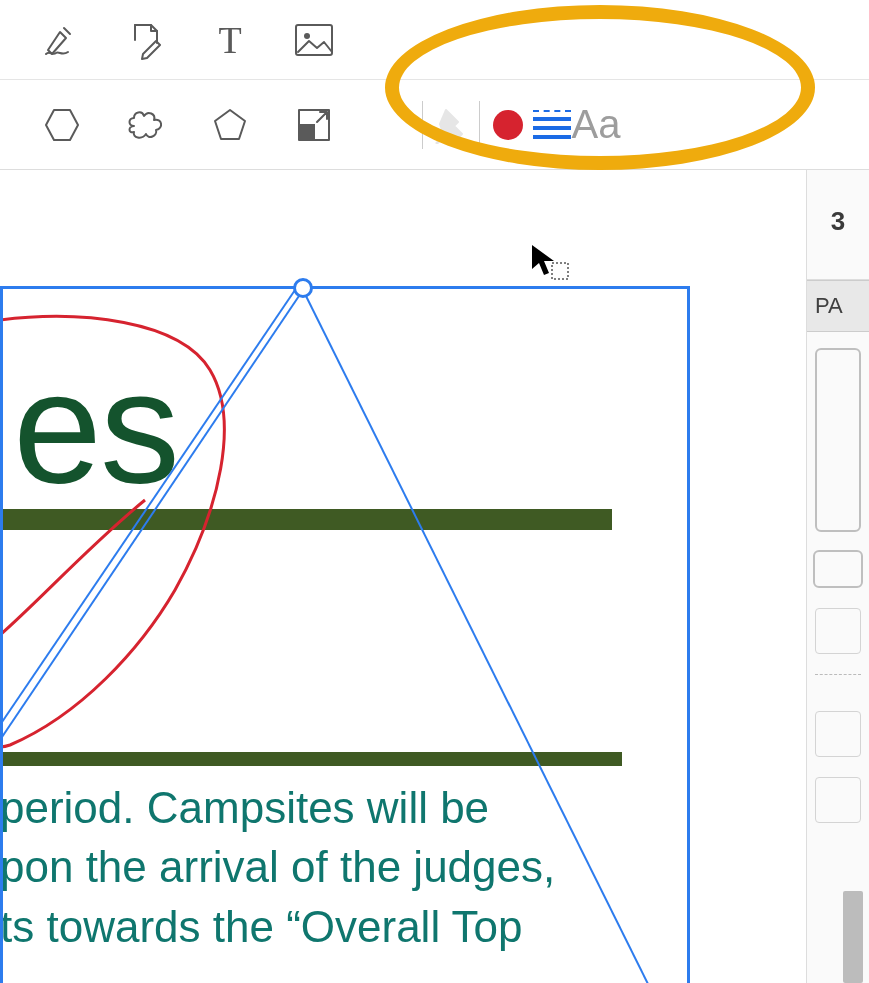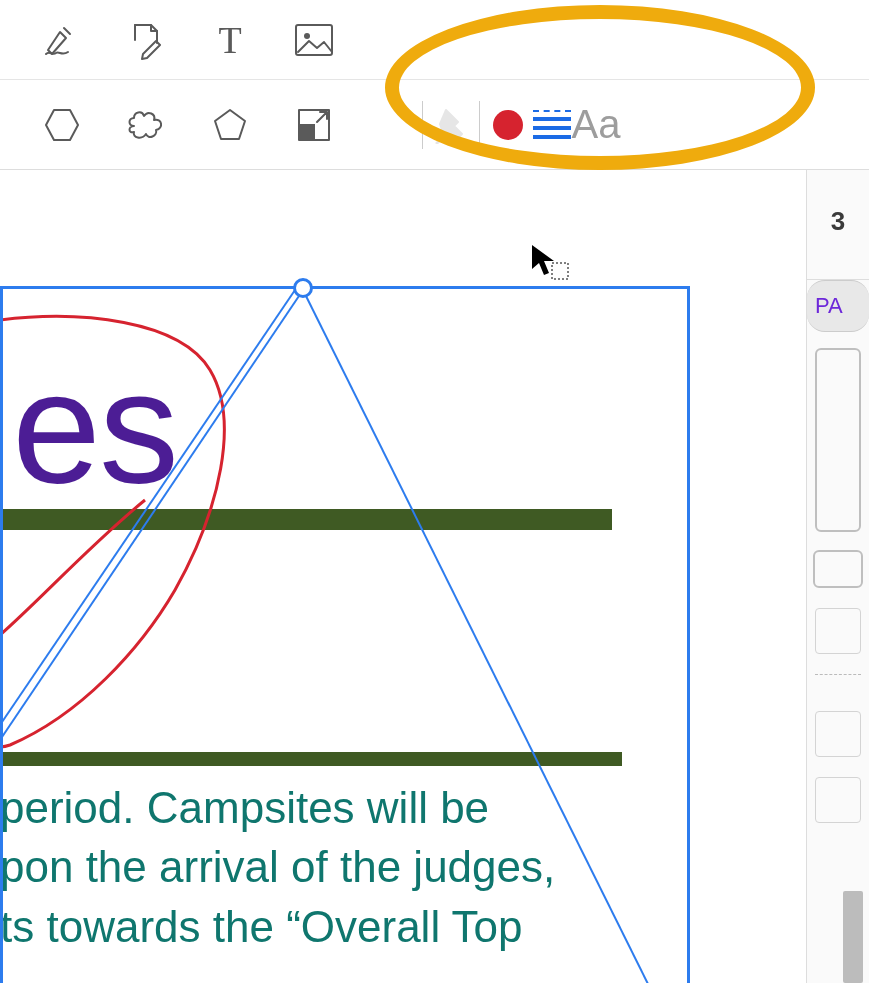--- a/index.html
+++ b/index.html
@@ -12,29 +12,29 @@
   .pin-ico{opacity:.35;}
   .red-dot{width:30px;height:30px;border-radius:50%;background:#d6232f;}
   .thickness-lines{display:flex;flex-direction:column;gap:5px;}
   .thickness-lines span{display:block;width:38px;height:4px;background:#1b6be5;}
   .thickness-lines span.dash{height:0;border-top:2px dashed #1b6be5;background:none;}
   .aa-label{color:#9d9d9d;font-size:40px;font-weight:400;font-family:Arial,sans-serif;}
   .ellipse{position:absolute;left:385px;top:5px;width:430px;height:165px;border:14px solid #efab0d;border-radius:50%/50%;pointer-events:none;box-sizing:border-box;}
   .doc-area{position:absolute;top:170px;left:0;right:63px;bottom:0;overflow:hidden;}
   .selection-box{position:absolute;left:0;top:116px;width:690px;height:700px;border:3px solid #2d7cee;box-sizing:border-box;}
   .handle{position:absolute;width:20px;height:20px;border:3px solid #2d7cee;border-radius:50%;background:#fff;box-sizing:border-box;}
-  .big-title{position:absolute;left:12px;top:165px;font-size:160px;color:#4c1d95;font-family:"Segoe UI Light","Segoe UI",sans-serif;font-weight:300;letter-spacing:-2px;}
+  .big-title{position:absolute;left:1px;top:165px;font-size:160px;color:#14532d;font-family:"Segoe UI Light","Segoe UI",sans-serif;font-weight:300;letter-spacing:-2px;padding-left:12px;}
   .green-bar{position:absolute;left:0;height:21px;background:#3f5a23;}
   .body-text{position:absolute;left:0;top:608px;font-size:44px;color:#0f766e;line-height:1.35;font-family:"Segoe UI",Arial,sans-serif;}
   .red-path{stroke:#d6232f;fill:none;stroke-width:3;}
   .blue-line{stroke:#2d7cee;stroke-width:2;fill:none;}
   .cursor{position:absolute;left:530px;top:73px;}
   .right-panel{position:absolute;right:0;top:170px;bottom:0;width:63px;border-left:1px solid #ddd;background:#fafafa;box-sizing:border-box;padding-top:36px;font-size:26px;color:#5a5a5a;}
   .right-panel .num{text-align:center;font-weight:600;color:#3a3a3a;padding-bottom:42px;border-bottom:1px solid #ddd;}
-  .right-panel .tab-hdr{background:#e8e8e8;border-top:1px solid #ccc;border-bottom:1px solid #ccc;padding:12px 8px;font-size:22px;color:#6d28d9;border-radius:18px;}
+  .right-panel .tab-hdr{background:#e8e8e8;border-top:1px solid #ccc;border-bottom:1px solid #ccc;padding:12px 8px;font-size:22px;color:#404040;}
   .right-panel .box{margin:16px 8px 0;border:2px solid #bfbfbf;border-radius:6px;height:180px;}
   .right-panel .sep-box{margin:18px 6px 0;border:2px solid #bfbfbf;border-radius:6px;height:34px;}
   .right-panel .stub{height:44px;margin:20px 8px 0;border:1px solid #d4d4d4;border-radius:4px;}
   .scroll-thumb{position:absolute;right:6px;bottom:0;width:20px;height:92px;background:#bcbcbc;border-radius:2px;}
 </style>
 </head>
 <body>
 
 <div class="toolbar-row">
   <div class="icon-btn">

